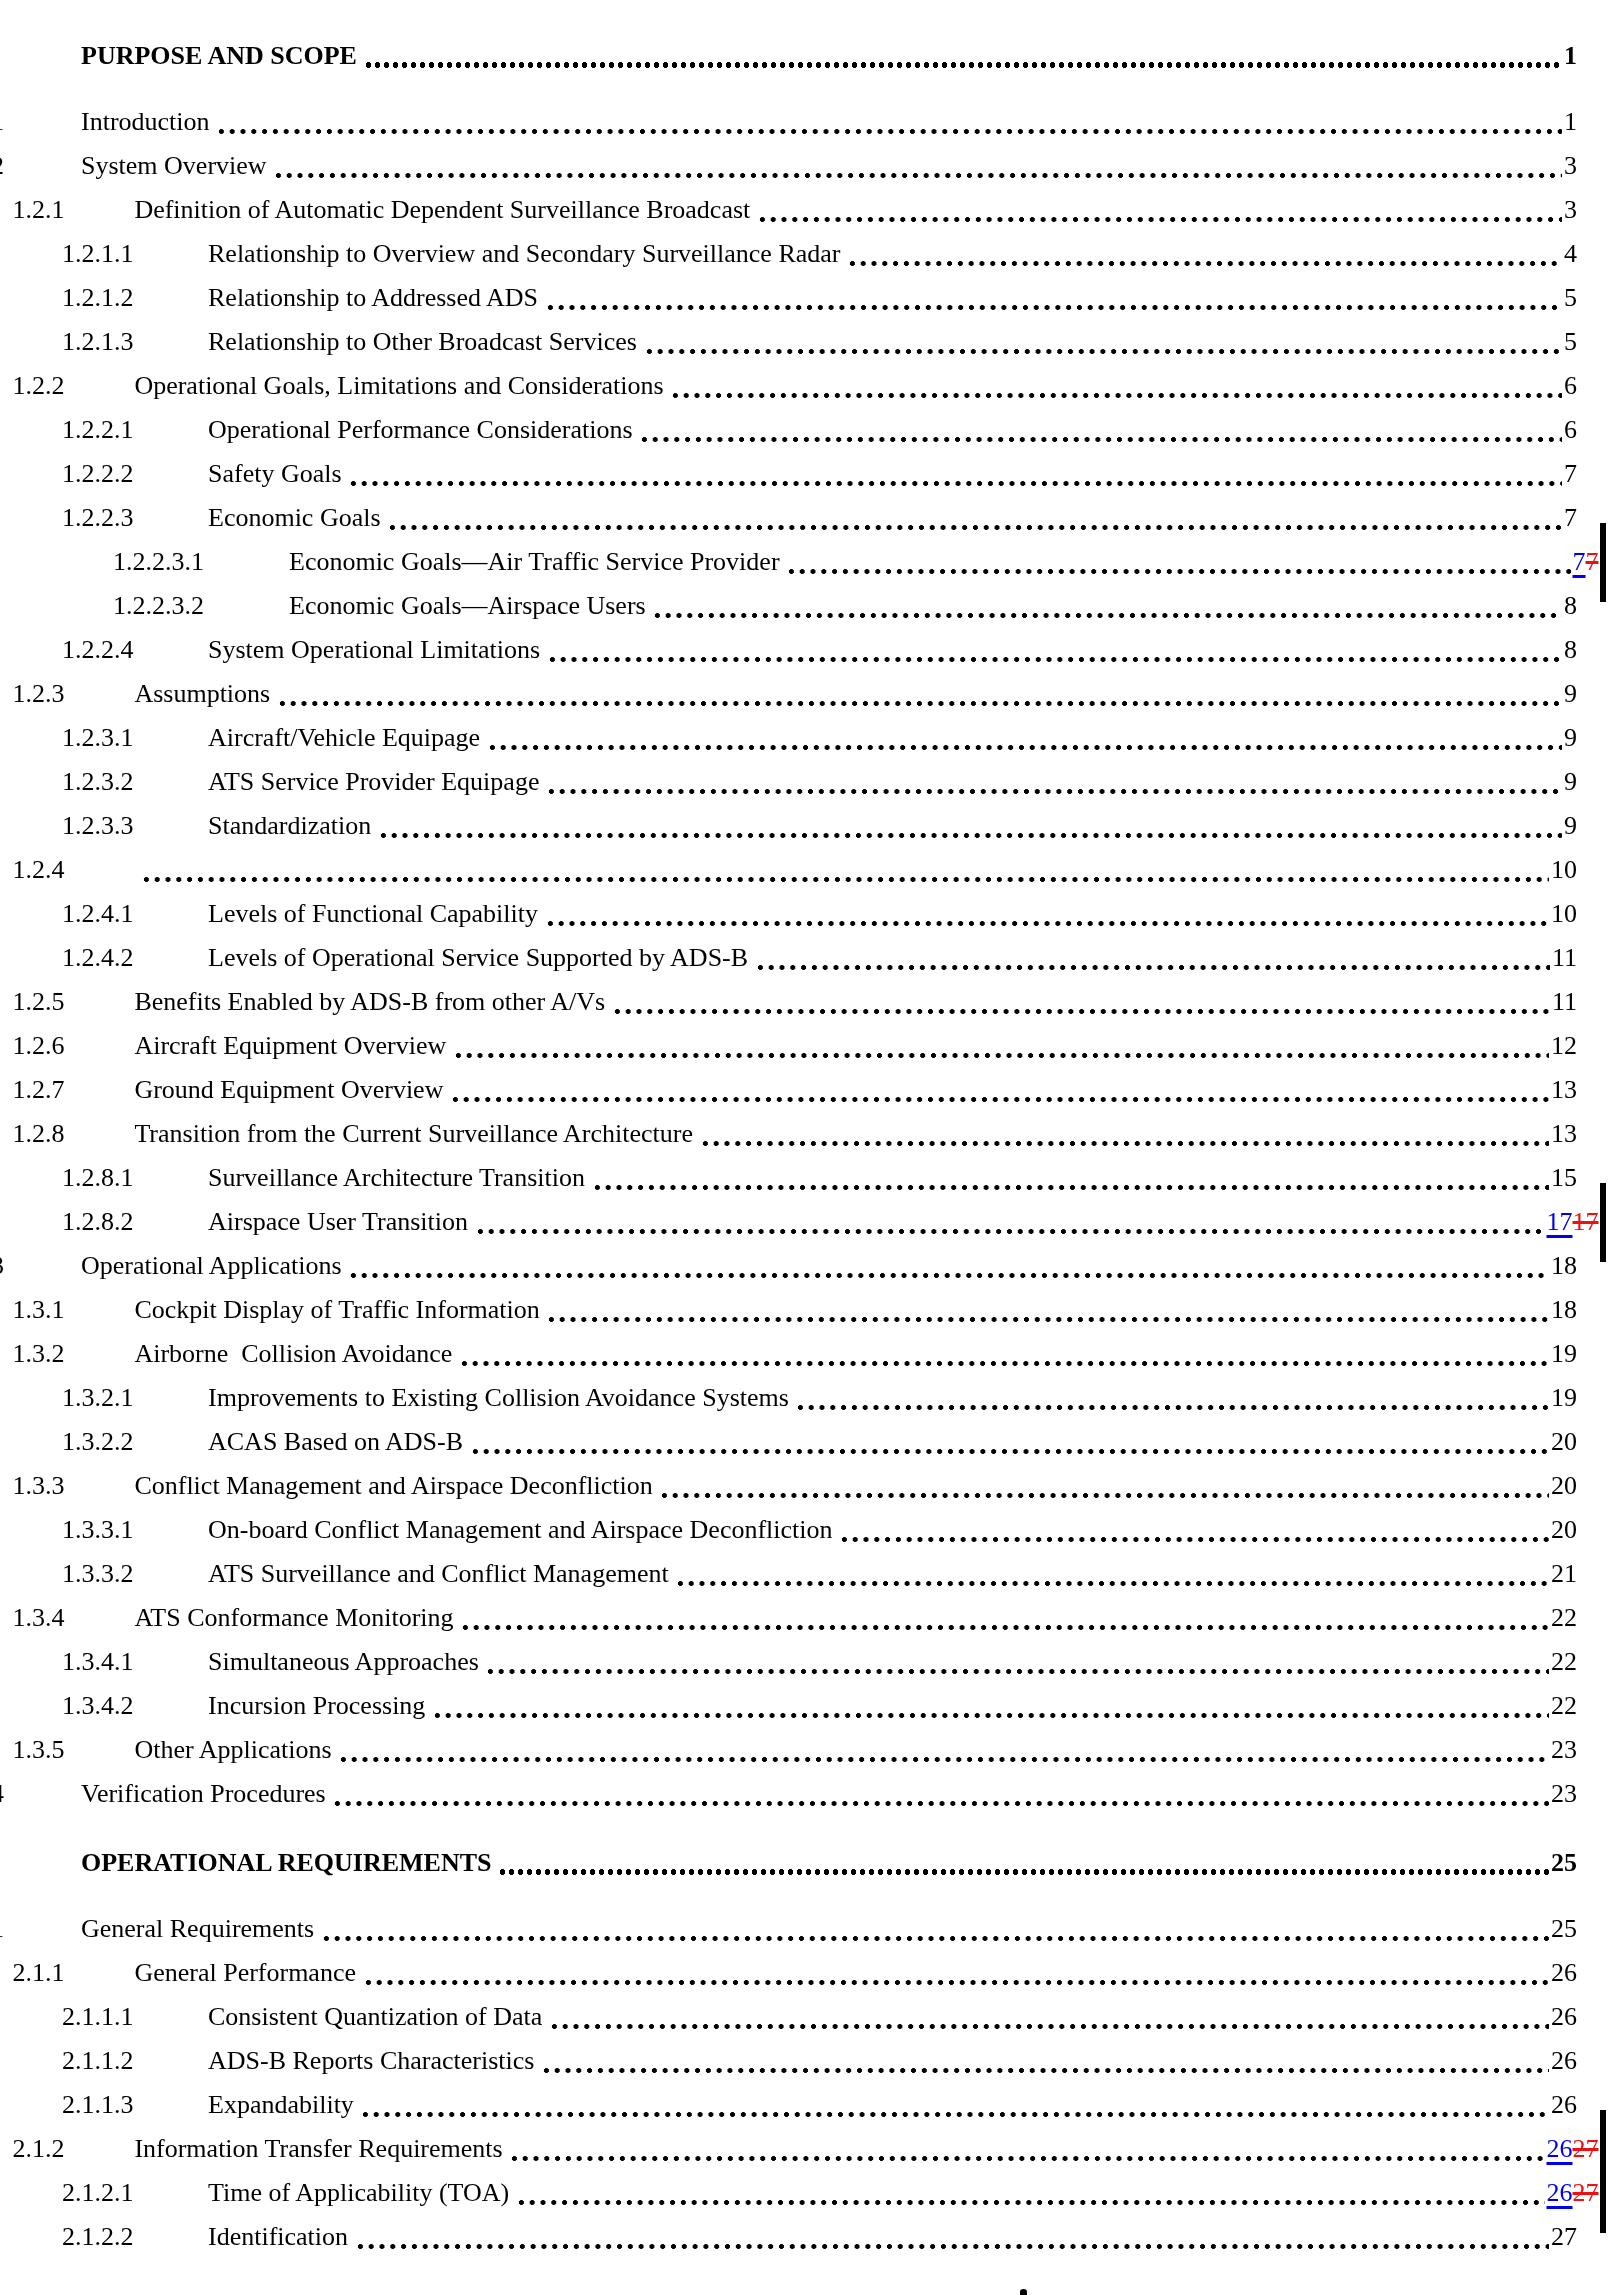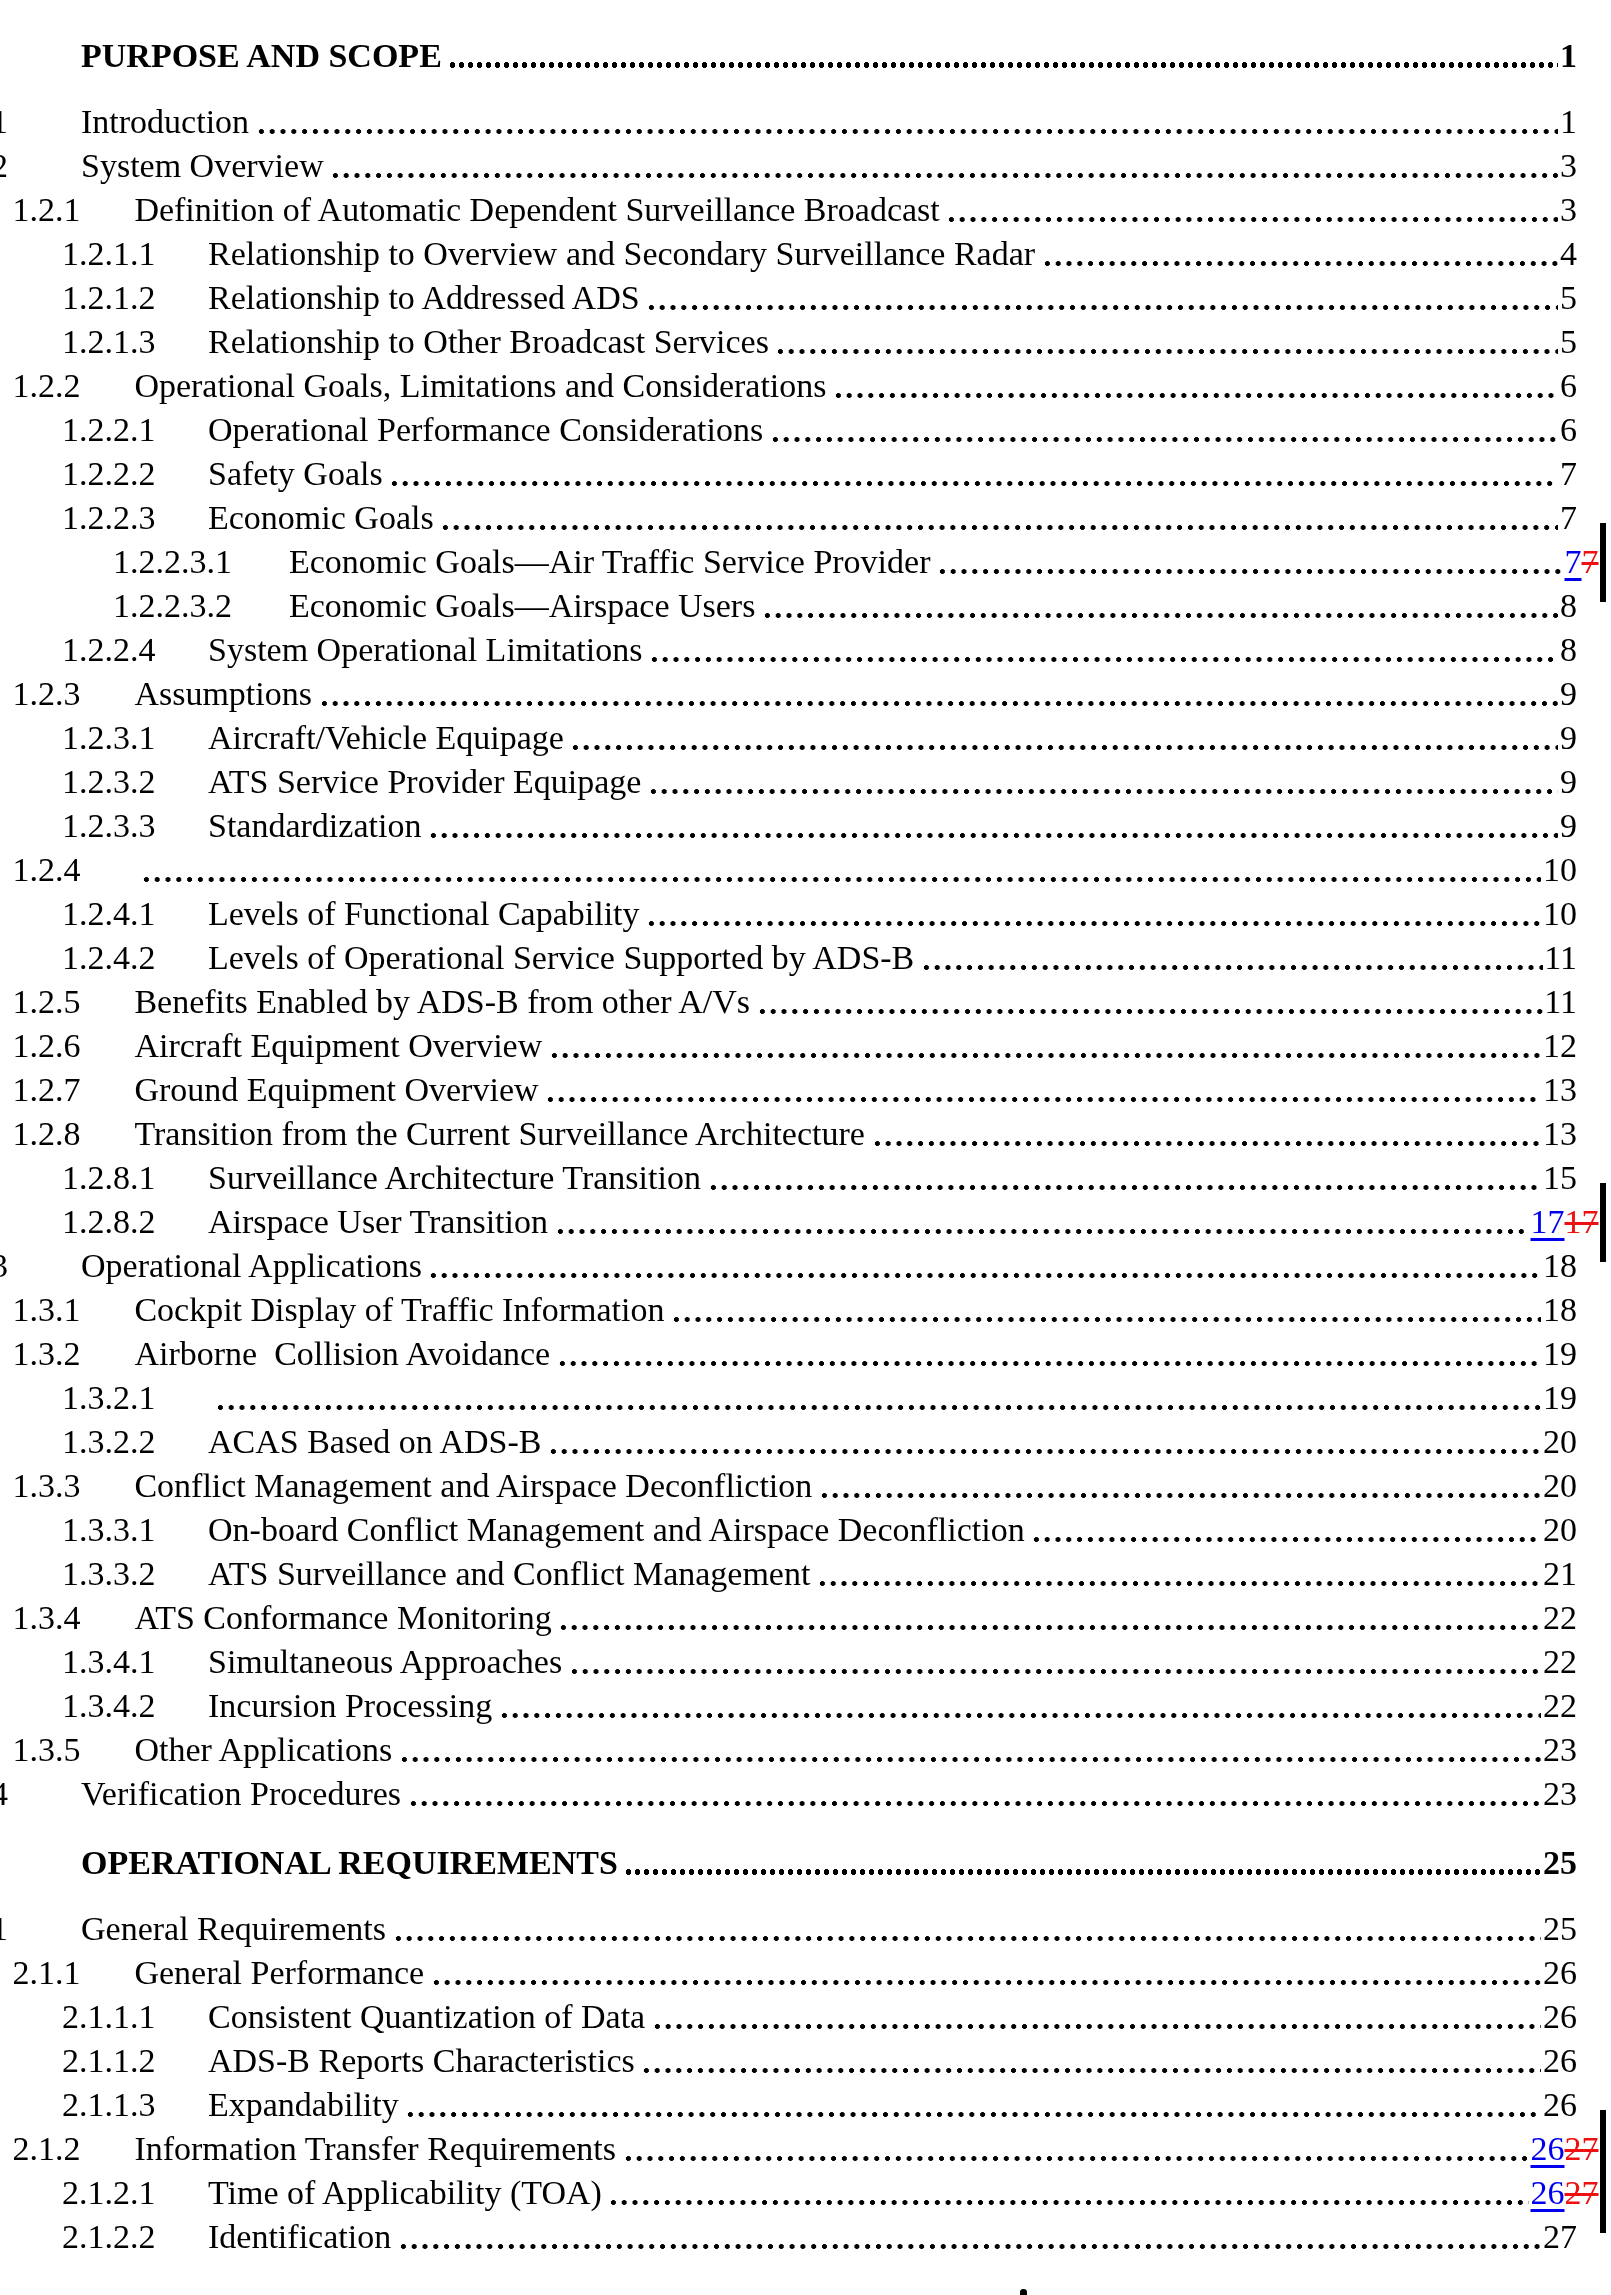--- a/index.html
+++ b/index.html
@@ -4,21 +4,21 @@
 <style>
   html,body{margin:0;padding:0;background:#888;}
   #page{
     position:relative;
     width:1611px;height:2295px;
     background:#fff;
     overflow:hidden;
     box-sizing:border-box;
     padding:33px 34px 0 0;
     font-family:"Liberation Serif","DejaVu Serif",serif;
-    font-size:34px;
+    font-size:26px;
     color:#000;
   }
   .row{
     position:relative;
     display:flex;
     align-items:flex-end;
     height:44px;
     line-height:43px;
     white-space:nowrap;
   }
@@ -254,20 +254,21 @@
         <span class="page">18</span>
       </div>
       <div class="row lvl3">
         <span class="num">1.3.2</span>
         <span class="label">Airborne&nbsp; Collision Avoidance</span>
         <span class="dots"></span>
         <span class="page">19</span>
       </div>
       <div class="row lvl4">
         <span class="num">1.3.2.1</span>
+        <span class="label">Improvements to Existing Collision Avoidance Systems</span>
         <span class="dots"></span>
         <span class="page">19</span>
       </div>
       <div class="row lvl4">
         <span class="num">1.3.2.2</span>
         <span class="label">ACAS Based on ADS-B</span>
         <span class="dots"></span>
         <span class="page">20</span>
       </div>
       <div class="row lvl3">

